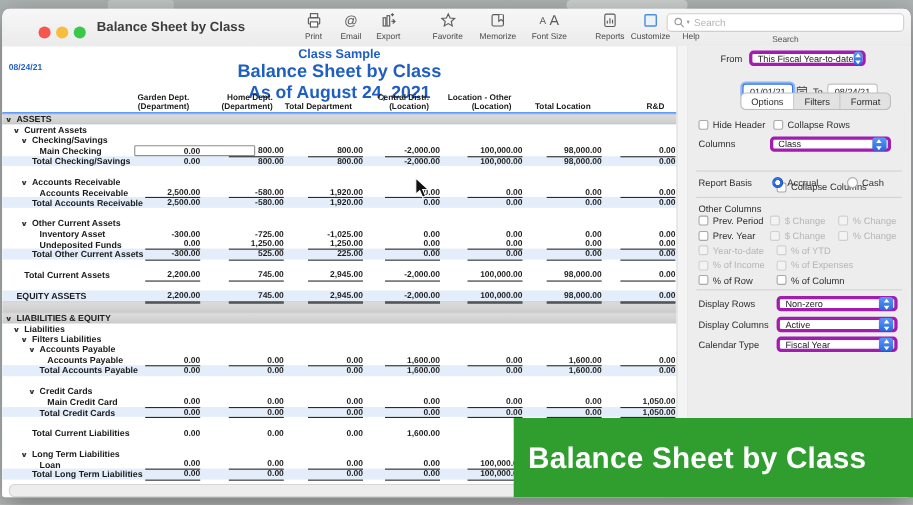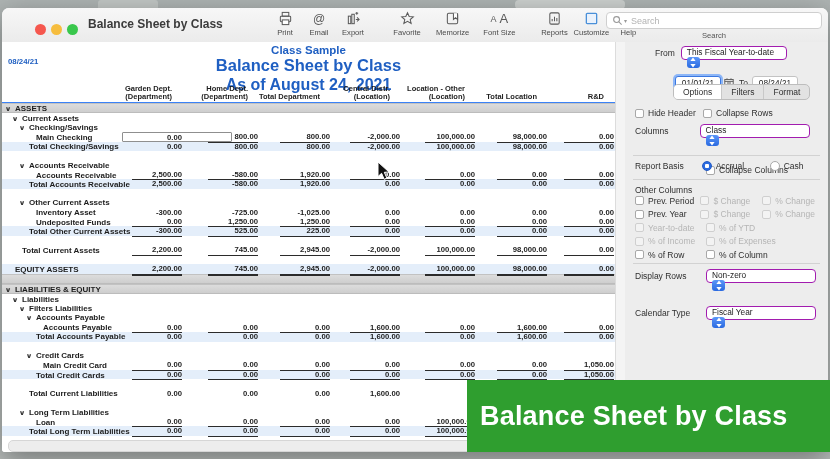--- a/index.html
+++ b/index.html
@@ -58,22 +58,22 @@
         border:1px solid #8f8f8f;border-radius:1px;box-sizing:border-box;}
   .cell.boxed .val{position:relative;z-index:1;}
   #hscroll{position:absolute;left:6px;top:398px;width:600px;height:10px;background:#ededed;
         border:1px solid #d6d6d6;border-radius:5px;}
   #vscroll{position:absolute;left:613px;top:0;bottom:0;width:9px;background:#f4f4f4;
         border-left:1px solid #dcdcdc;border-right:1px solid #cfcfcf;}
   
   #panel{position:absolute;left:623px;top:0;right:0;bottom:0;background:#ededed;font-size:8.5px;color:#2e2e2e;}
   .prow{position:absolute;left:0;right:6px;display:flex;align-items:center;}
   .plabel{white-space:nowrap;}
-  .dd{background:#fff;border:1px solid #a21caf;border-radius:4px;height:14px;display:flex;
-      justify-content:space-between;padding-left:5px;box-sizing:border-box;flex-direction:column;}
+  .dd{background:#fff;border:3px solid #a21caf;border-radius:4px;height:14px;display:flex;
+      align-items:center;justify-content:space-between;padding-left:5px;box-sizing:border-box;}
   .dd .txt{font-size:8.3px;color:#1c1c1c;white-space:nowrap;}
   .stepper{width:13px;height:12px;background:linear-gradient(#5b96f8,#2a6ae0);border-radius:3px;
       display:flex;align-items:center;justify-content:center;margin-right:1px;}
   .field{background:#fff;border:1px solid #c3c3c3;border-radius:3px;height:13px;display:flex;
       align-items:center;justify-content:center;font-size:8.3px;color:#1c1c1c;box-sizing:border-box;}
   .field.focus{border:1px solid #3a77e0;box-shadow:0 0 0 2px #8db6f7;background:#fff;}
   .seg{position:absolute;display:flex;background:#e2e2e2;border:1px solid #bdbdbd;border-radius:5px;overflow:hidden;height:14px;}
   .seg .s{padding:0 9px;font-size:8.5px;color:#2e2e2e;display:flex;align-items:center;border-right:1px solid #c8c8c8;}
   .seg .s:last-child{border-right:none;}
   .seg .s.active{background:#fff;}
@@ -749,20 +749,32 @@
         <div class="dd" style="width:110px;">
           <span class="txt">Non-zero</span>
           <span class="stepper">
             <svg width="8" height="11" viewBox="0 0 8 11">
                 <path d="M4 0.5 L6.6 4 H1.4 Z" fill="#fff"></path>
                 <path d="M4 10.5 L1.4 7 H6.6 Z" fill="#fff"></path>
               </svg>
           </span>
         </div>
       </div>
+      <div class="prow" style="top:246px;left:10px;">
+        <span class="plabel" style="width:71px;">Display Columns</span>
+        <div class="dd" style="width:110px;">
+          <span class="txt">Active</span>
+          <span class="stepper">
+            <svg width="8" height="11" viewBox="0 0 8 11">
+                <path d="M4 0.5 L6.6 4 H1.4 Z" fill="#fff"></path>
+                <path d="M4 10.5 L1.4 7 H6.6 Z" fill="#fff"></path>
+              </svg>
+          </span>
+        </div>
+      </div>
       <div class="prow" style="top:264px;left:10px;">
         <span class="plabel" style="width:71px;">Calendar Type</span>
         <div class="dd" style="width:110px;">
           <span class="txt">Fiscal Year</span>
           <span class="stepper">
             <svg width="8" height="11" viewBox="0 0 8 11">
                 <path d="M4 0.5 L6.6 4 H1.4 Z" fill="#fff"></path>
                 <path d="M4 10.5 L1.4 7 H6.6 Z" fill="#fff"></path>
               </svg>
           </span>

